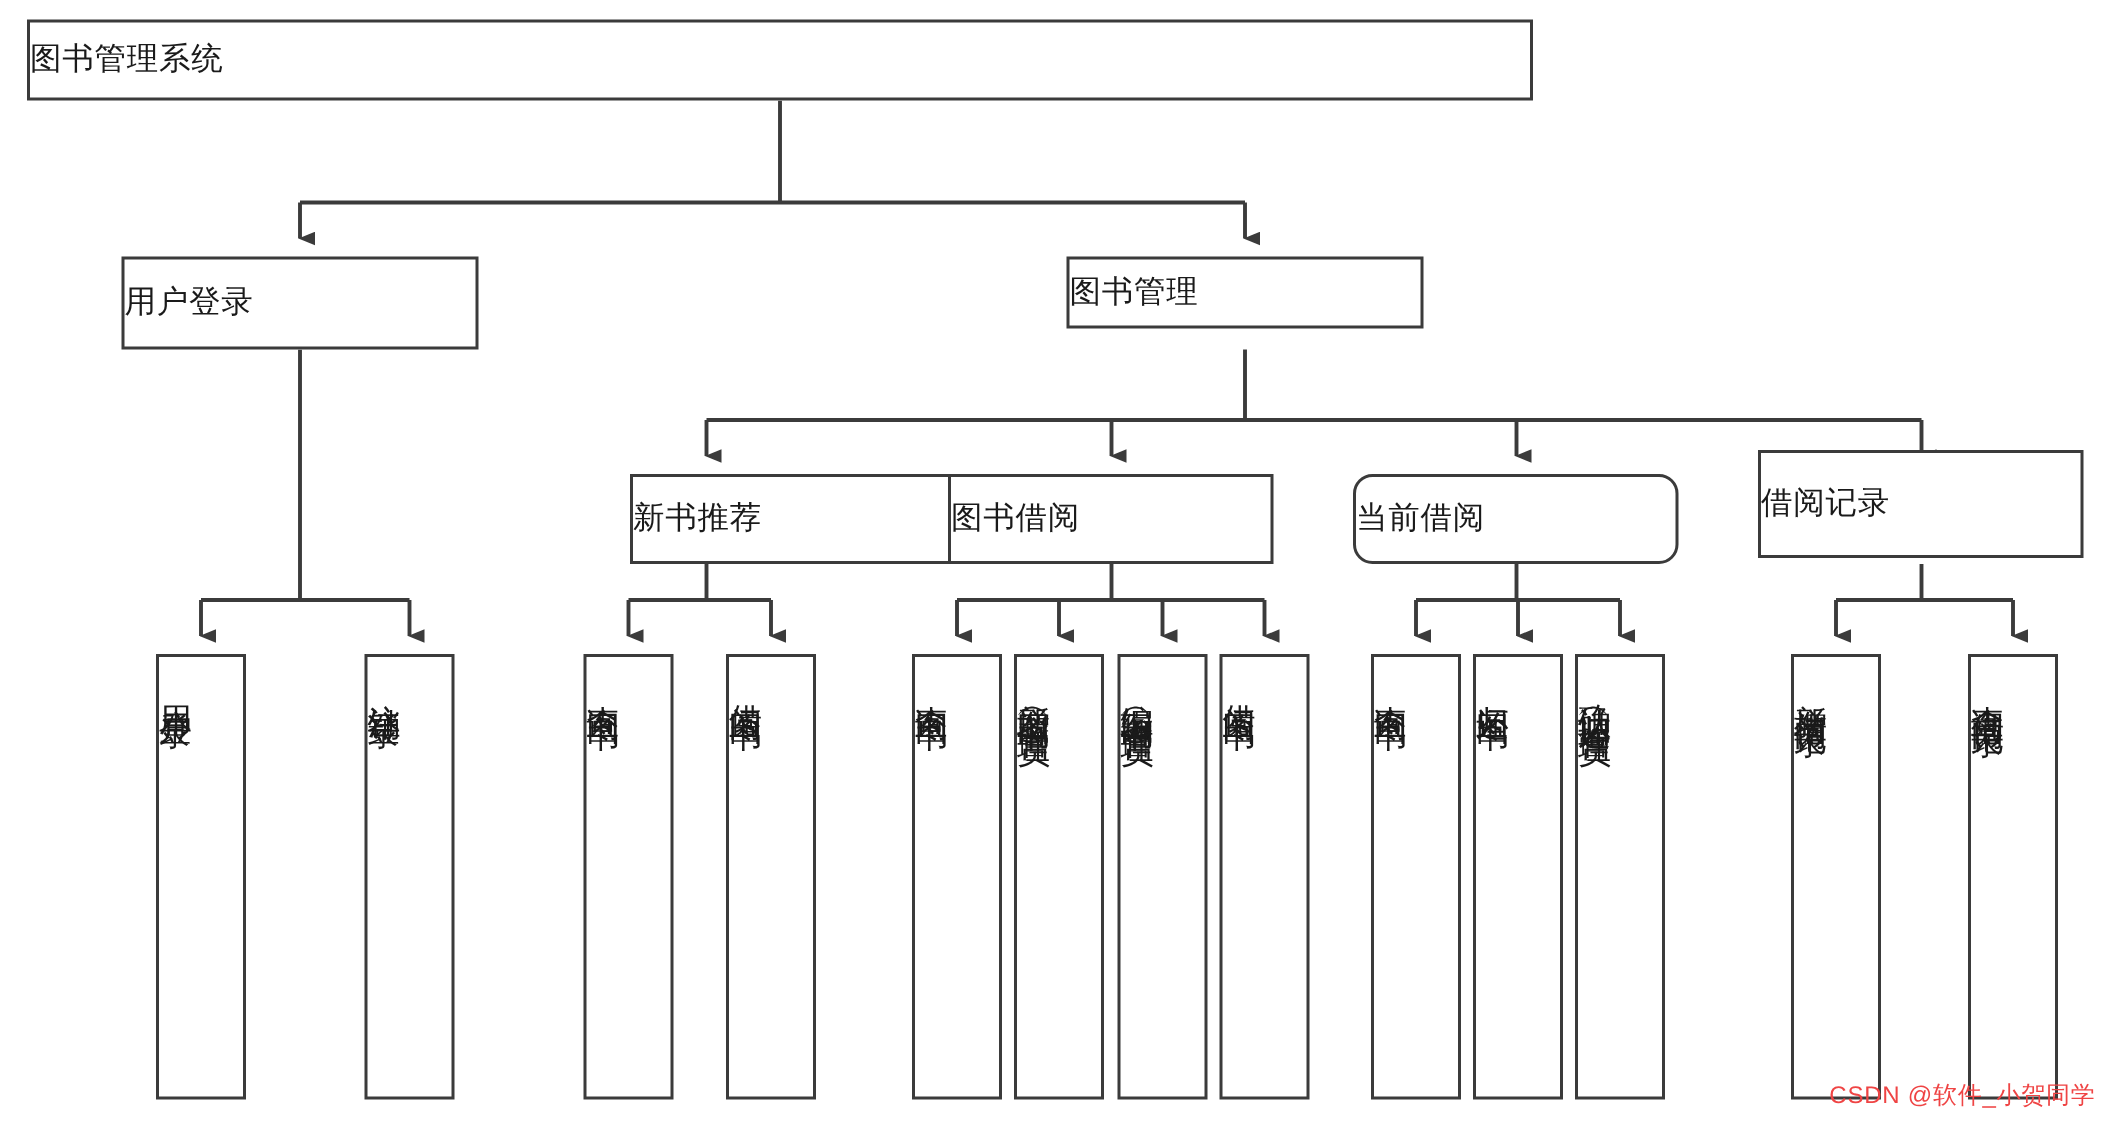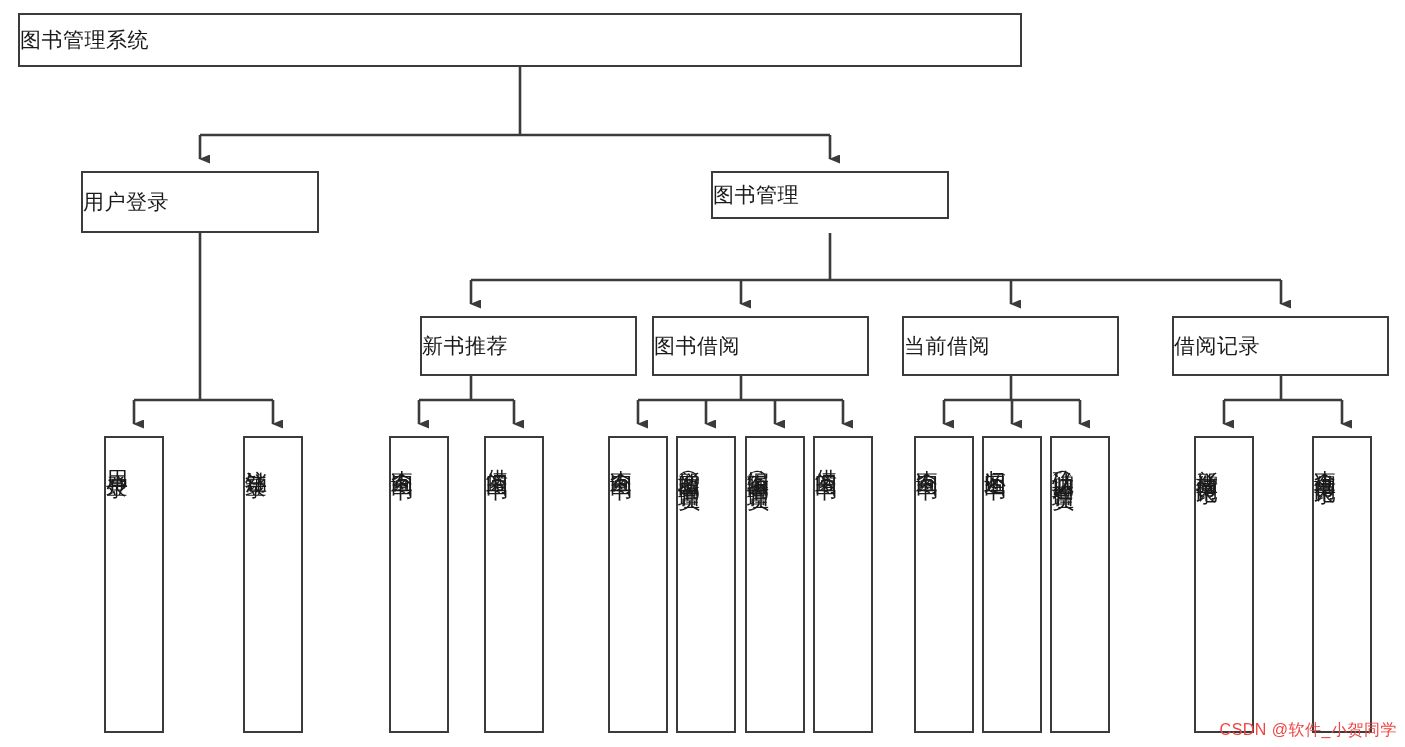--- a/index.html
+++ b/index.html
@@ -118,27 +118,27 @@
       </div>
       <div class="node horiz" style="left: 81px; top: 171px; width: 238px; height: 62px;">
         <span class="lbl">用户登录</span>
       </div>
       <div class="node horiz" style="left: 711px; top: 171px; width: 238px; height: 48px;">
         <span class="lbl">图书管理</span>
       </div>
       <div class="node horiz" style="left: 380px; top: 316px; width: 217px; height: 60px; margin-left: 40px;">
         <span class="lbl">新书推荐</span>
       </div>
-      <div class="node horiz" style="left: 632px; top: 316px; width: 217px; height: 60px; margin-left: 20px;">
+      <div class="node horiz" style="left: 632px; top: 316px; width: 217px; height: 60px;">
         <span class="lbl">图书借阅</span>
       </div>
-      <div class="node horiz" style="left: 902px; top: 316px; width: 217px; height: 60px;">
+      <div class="node horiz" style="left: 902px; top: 316px; width: 217px; height: 60px; border-radius: 13px;">
         <span class="lbl">当前借阅</span>
       </div>
-      <div class="node horiz" style="left: 1172px; top: 316px; width: 217px; height: 60px;">
+      <div class="node horiz" style="left: 1172px; top: 300px; width: 217px; height: 72px;">
         <span class="lbl">借阅记录</span>
       </div>
       <div class="node vert" style="left: 104px; top: 436px; width: 60px; height: 297px;">
         <span class="lbl">用户登录</span>
       </div>
       <div class="node vert" style="left: 243px; top: 436px; width: 60px; height: 297px;">
         <span class="lbl">注销登录</span>
       </div>
       <div class="node vert" style="left: 389px; top: 436px; width: 60px; height: 297px;">
         <span class="lbl">查询图书</span>

